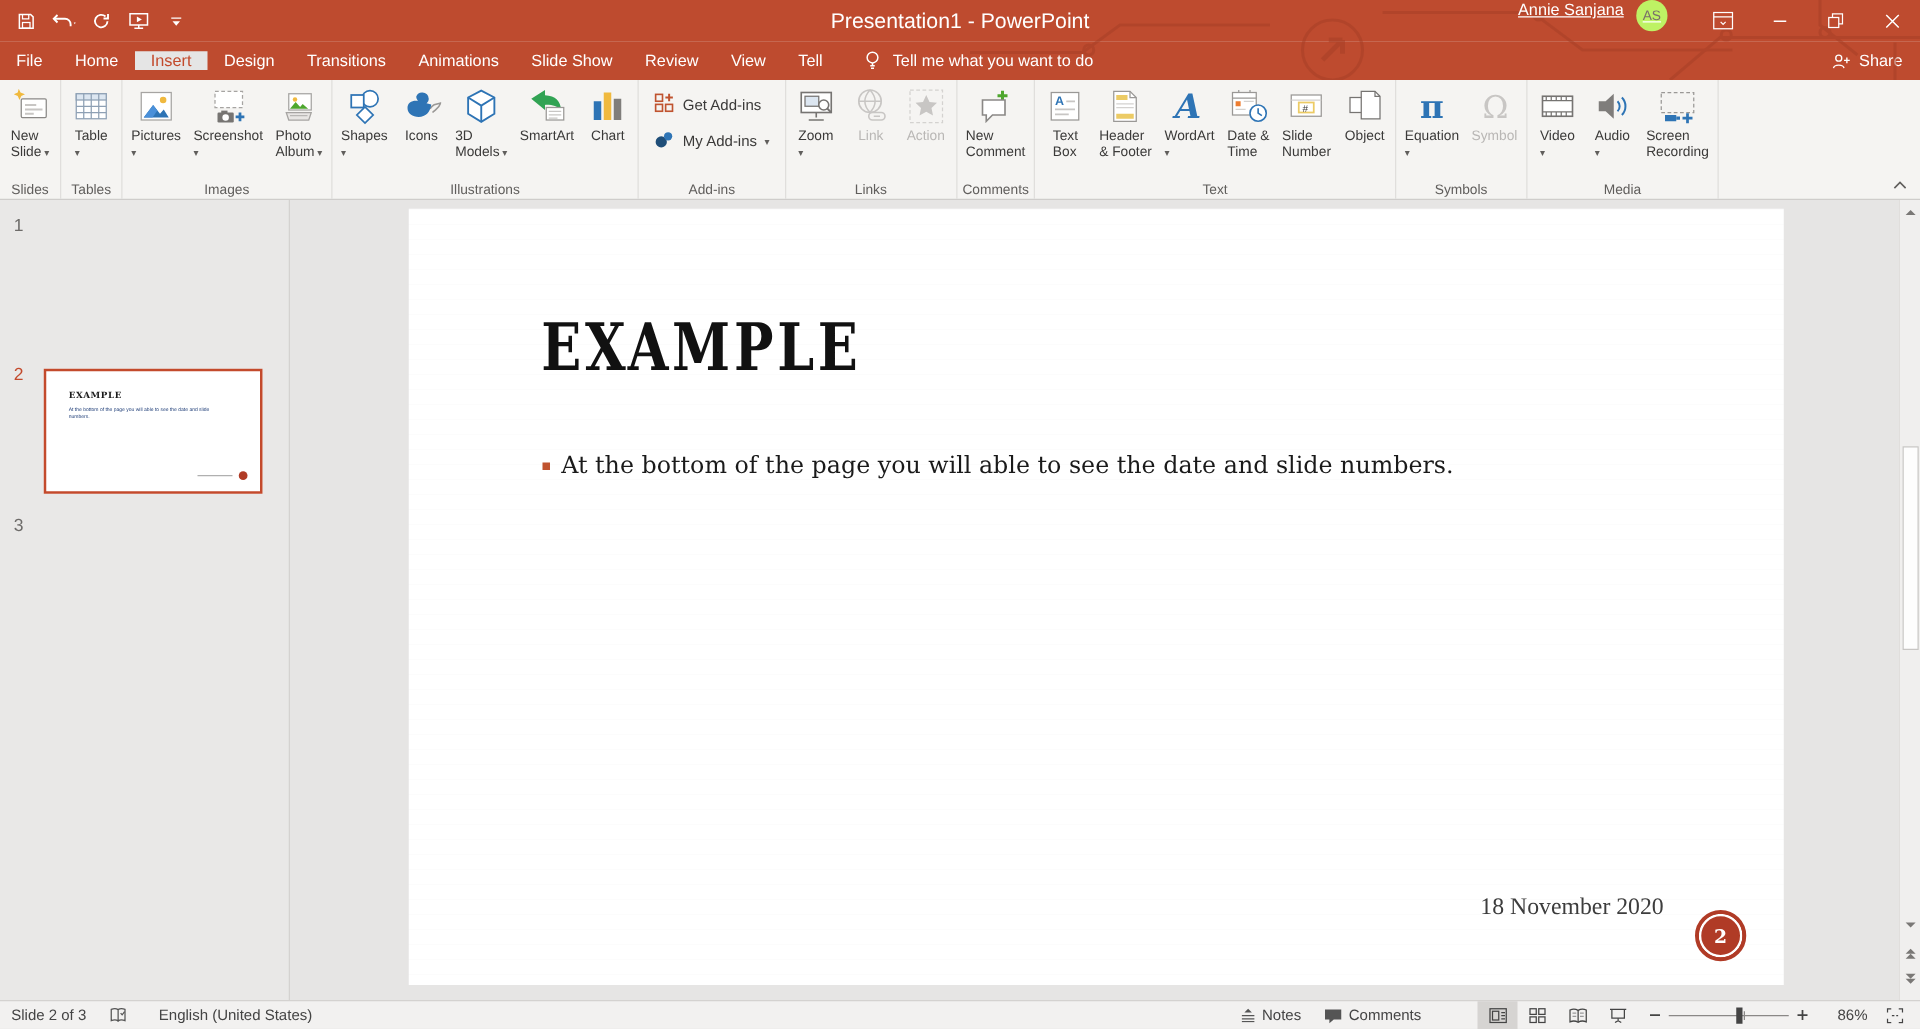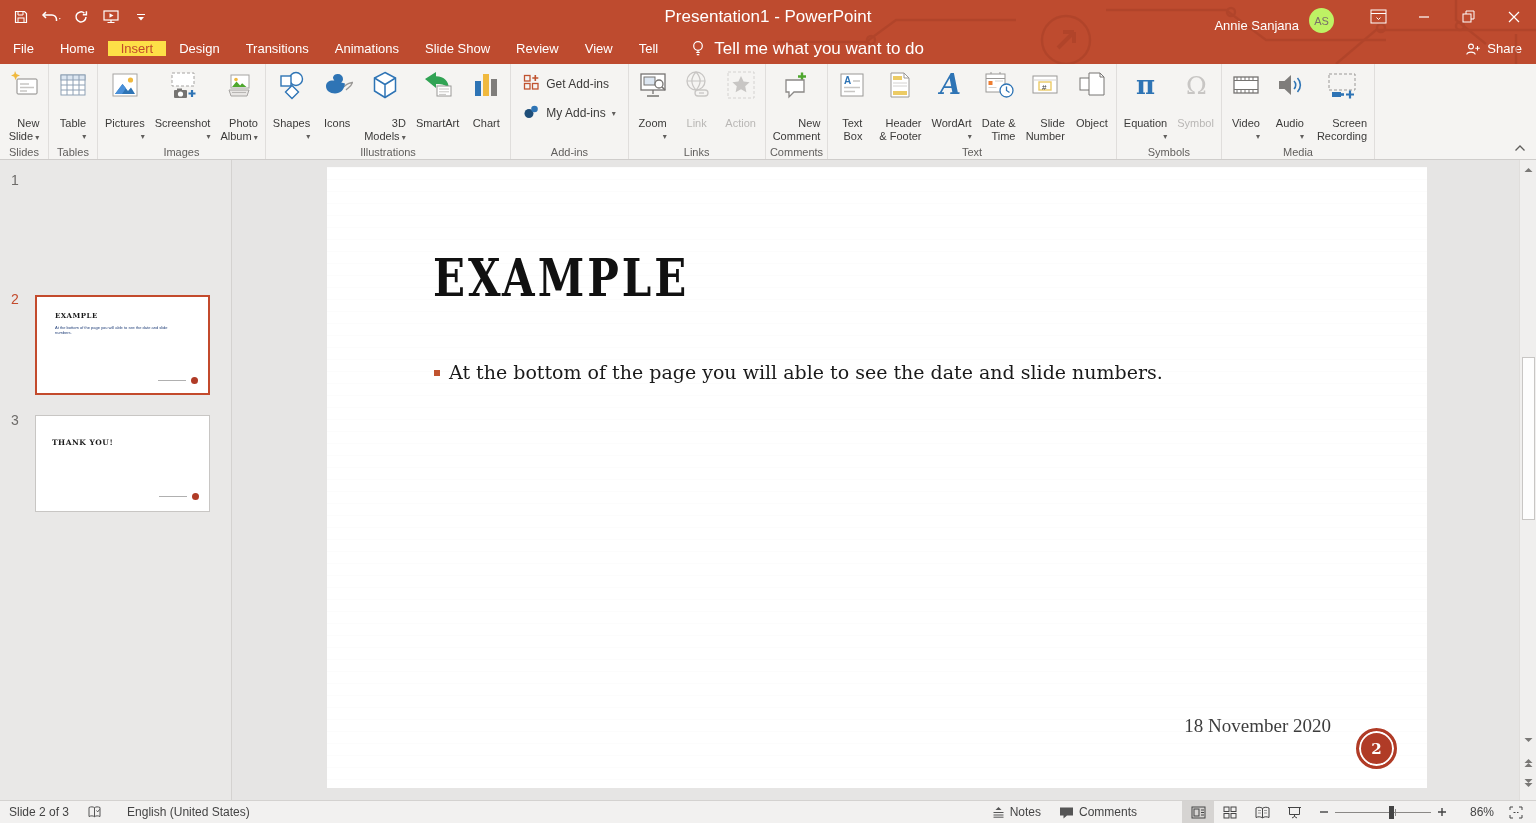--- a/index.html
+++ b/index.html
@@ -7,47 +7,47 @@
     font-family:"Liberation Sans", sans-serif; background:#e6e5e4; }
 
   
   .titlebar { position:absolute; left:0; top:0; width:1536px; height:33px;
     background:#be4b2f; color:#fff; display:flex; align-items:center; z-index:30; }
   .qat { display:flex; align-items:center; gap:0; margin-left:6px; }
   .qat-btn { width:30px; height:26px; display:flex; align-items:center; justify-content:center; }
   .qat-btn svg { display:block; }
   .win-title { position:absolute; left:0; right:0; top:0; height:33px; display:flex;
     align-items:center; justify-content:center; font-size:17px; pointer-events:none; }
-  .tb-right { position:absolute; right:0; top:0; height:33px; display:flex; align-items:flex-end; }
+  .tb-right { position:absolute; right:0; top:0; height:33px; display:flex; align-items:flex-start;text-decoration:underline; }
   .user-name { font-size:13px; margin-right:10px; }
   .avatar { width:25px; height:25px; border-radius:50%; background:#bef264; color:#7a6f6a;
     font-size:11px; display:flex; align-items:center; justify-content:center; margin-right:22px; }
   .winbtn { width:45px; height:33px; display:flex; align-items:center; justify-content:center; }
   .deco { position:absolute; right:0; top:0; width:760px; height:64px; opacity:.55; pointer-events:none; }
 
   
   .menubar { position:absolute; left:0; top:33px; width:1536px; height:31px;
     background:#be4b2f; display:flex; align-items:stretch; color:#fff; z-index:25; }
   .tab { font-size:13px; padding:0 13px; display:flex; align-items:center; cursor:default; }
-  .tab.active { background:#fde047; color:#c34a2c; }
-  .tellme { display:flex; align-items:center; gap:9px; margin-left:20px; font-size:17px; }
+  .tab.active { background:#e5e5e5; color:#c34a2c; }
+  .tellme { display:flex; align-items:center; gap:9px; margin-left:20px; font-size:13px; }
   .share { margin-left:auto; margin-right:14px; display:flex; align-items:center; gap:6px; font-size:13px; }
 
   
   .ribbon { position:absolute; left:0; top:64px; width:1536px; height:96px;
     background:#f5f4f2; border-bottom:1px solid #cfcdcb; display:flex; z-index:20; }
   .rgroup { position:relative; display:flex; flex-direction:column;
     border-right:1px solid #e0dedc; padding:2px 2px 16px 2px; }
   .rgroup-items { display:flex; align-items:flex-start; height:76px; }
   .rgroup-label { position:absolute; bottom:1px; left:0; right:0; text-align:center;
     font-size:11px; color:#605e5c; }
   .rbtn { display:flex; flex-direction:column; align-items:center; padding:3px 5px 0 5px;
     min-width:44px; height:76px; cursor:default; }
   .rbtn .ricon { width:32px; height:32px; display:flex; align-items:center; justify-content:center; }
-  .rbtn .rlabel { margin-top:16px; font-size:11px; line-height:13px; color:#3b3a39; text-align:right; white-space:nowrap; }
+  .rbtn .rlabel { margin-top:2px; font-size:11px; line-height:13px; color:#3b3a39; text-align:left; white-space:nowrap; }
   .rbtn.disabled .rlabel { color:#b9b7b5; }
   .caret { font-size:8px; color:#605e5c; }
   .stackgroup { display:flex; flex-direction:column; justify-content:flex-start; gap:9px; padding:8px 10px 0 10px; }
   .sbtn { display:flex; align-items:center; gap:6px; font-size:12px; color:#3b3a39; white-space:nowrap; }
   .ribbon-collapse { position:absolute; right:10px; bottom:4px; color:#605e5c; font-size:12px; }
 
   
   .main { position:absolute; left:0; top:160px; width:1536px; height:640px; background:#e6e5e4; }
 
   .thumbpanel { position:absolute; left:0; top:0; width:232px; height:640px;
@@ -624,25 +624,20 @@
 
     <div class="thumb-num" style="left:11px; top:131px; color:#c34a2c;">2</div>
     <div class="thumb selected" style="top:135px; height:100px;">
       <div class="t2-title">EXAMPLE</div>
       <div class="t2-body">At the bottom of the page you will able to see the date and slide numbers.</div>
       <div class="t-footline" style="top:83px;"></div>
       <div class="t-dot" style="right:10px; top:80px;"></div>
     </div>
 
     <div class="thumb-num" style="left:11px; top:252px;">3</div>
-    <div class="thumb" style="top:255px; height:97px;">
-      <div class="t3-title">THANK YOU!</div>
-      <div class="t-footline" style="top:80px;"></div>
-      <div class="t-dot" style="right:10px; top:77px;"></div>
-    </div>
   </div>
 
   <div class="slidecanvas">
     <div class="slide-title">EXAMPLE</div>
     <div class="slide-bullet">
       <span class="bullet-sq"></span>
       <span>At the bottom of the page you will able to see the date and slide numbers.</span>
     </div>
     <div class="slide-date">18 November 2020</div>
     <div class="stamp">2</div>

